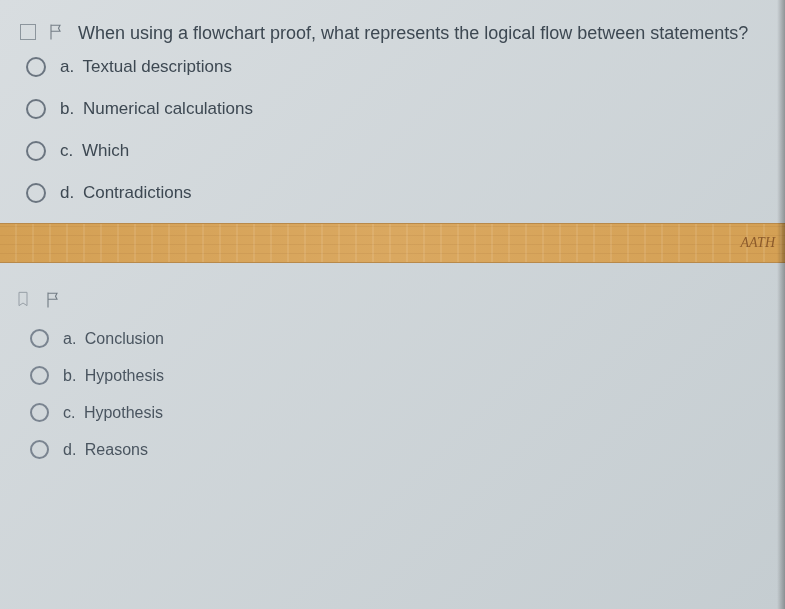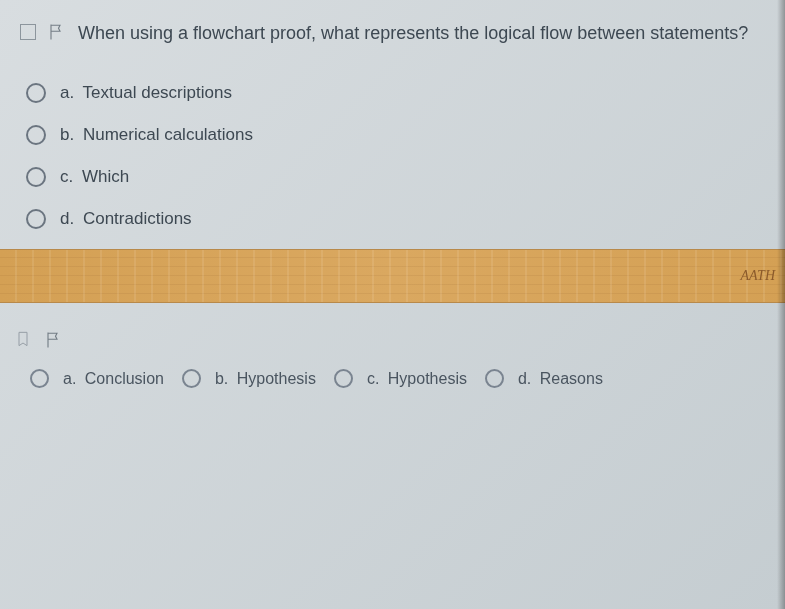--- a/index.html
+++ b/index.html
@@ -18,21 +18,21 @@
     .content {
       padding: 0;
     }
     .question-block {
       padding: 20px 30px 20px 10px;
     }
     .question-header {
       display: flex;
       align-items: flex-start;
       gap: 12px;
-      margin-bottom: 36px;
+      margin-bottom: 10px;
       padding-left: 10px;
     }
     .bookmark-left {
       width: 16px;
       height: 16px;
       border: 1.5px solid #5a6570;
       flex-shrink: 0;
       margin-top: 4px;
       opacity: 0.6;
     }
@@ -77,21 +77,21 @@
     }
     .option-label {
       color: #3d4852;
       font-size: 17px;
       font-weight: 400;
     }
     .option-letter {
       margin-right: 4px;
     }
     .divider {
-      height: 54px;
+      height: 40px;
       background: linear-gradient(90deg, #d4a054 0%, #daa860 50%, #d4a054 100%);
       position: relative;
       overflow: hidden;
       border-top: 1px solid #b8894a;
       border-bottom: 1px solid #b8894a;
     }
     .divider::before {
       content: '';
       position: absolute;
       top: 0;
@@ -130,21 +130,21 @@
     }
     .bookmark-outline svg {
       width: 100%;
       height: 100%;
       stroke: #5a6570;
       fill: none;
       stroke-width: 1.5;
     }
     .options-2 {
       display: flex;
-      flex-direction: row;
+      flex-direction: column;
       gap: 18px;
       padding-left: 15px;
     }
     .option-2 {
       display: flex;
       align-items: center;
       gap: 14px;
     }
     .radio-2 {
       width: 19px;

